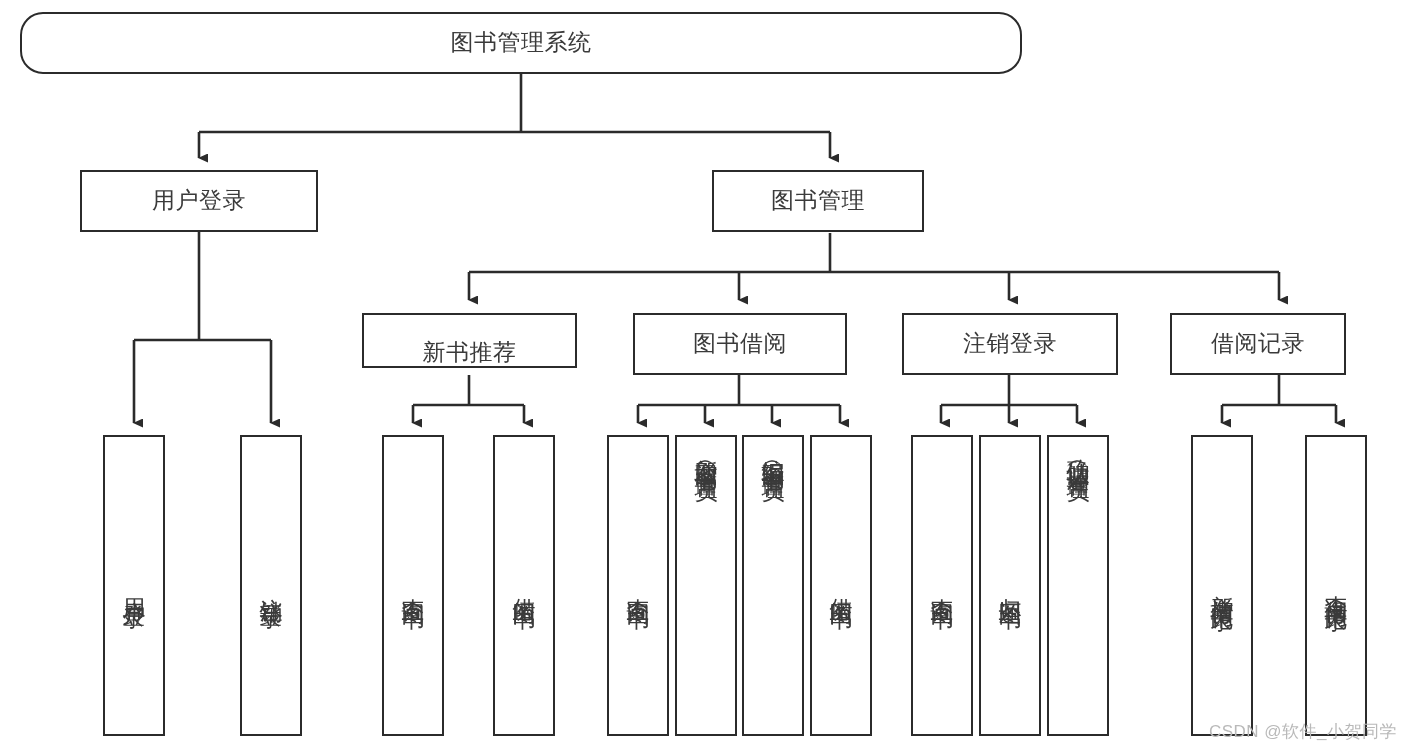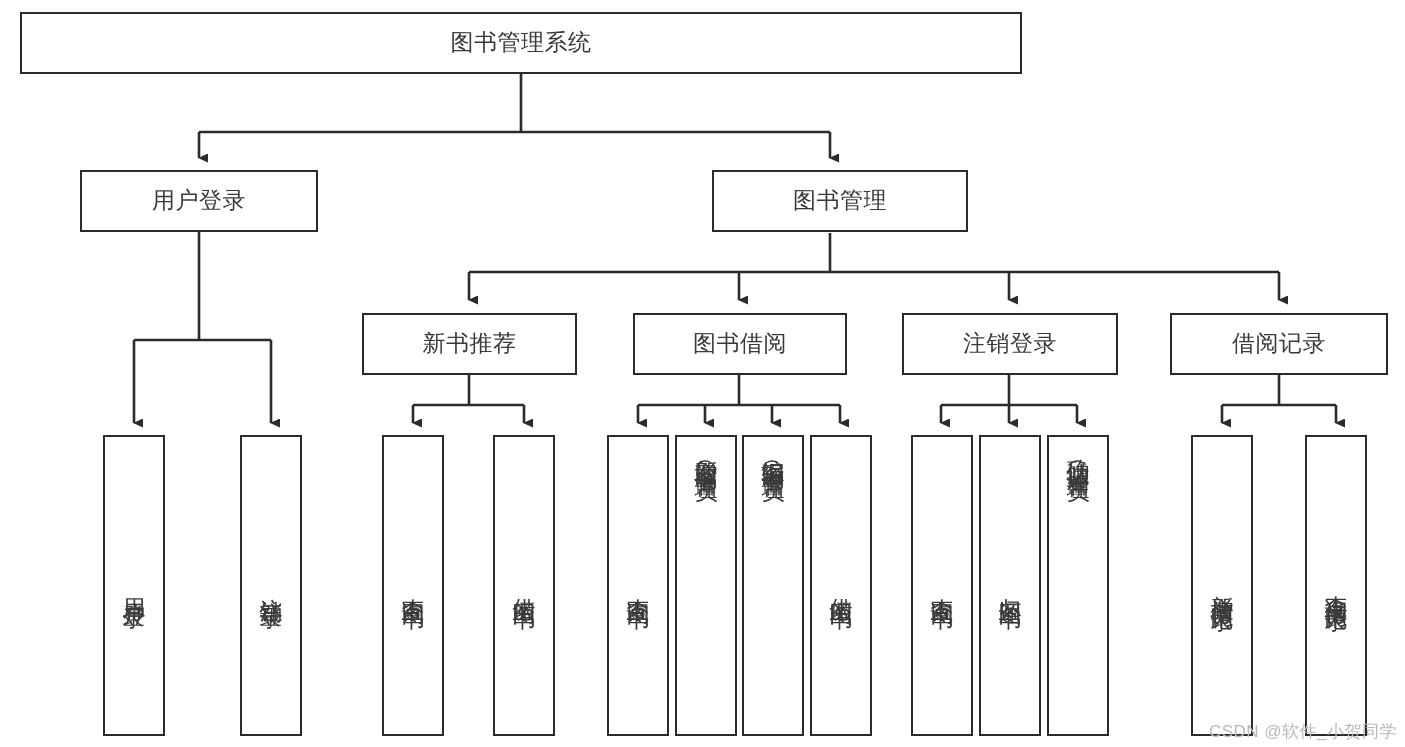--- a/index.html
+++ b/index.html
@@ -132,41 +132,41 @@
       <path d="M1009,405 L1009,423" marker-end="url(#arrowhead)"></path>
       <path d="M1077,405 L1077,423" marker-end="url(#arrowhead)"></path>
 
       <path d="M1279,375 L1279,405"></path>
       <path d="M1222,405 L1336,405"></path>
       <path d="M1222,405 L1222,423" marker-end="url(#arrowhead)"></path>
       <path d="M1336,405 L1336,423" marker-end="url(#arrowhead)"></path>
     </g>
   </svg>
 
-  <div class="node horiz root" style="left:20px; top:12px; width:1002px; height:62px;">
+  <div class="node horiz root" style="left:20px; top:12px; width:1002px; height:62px;border-radius:23px;">
     <span class="node-label">图书管理系统</span>
   </div>
 
   <div class="node horiz" style="left:80px; top:170px; width:238px; height:62px;">
     <span class="node-label">用户登录</span>
   </div>
-  <div class="node horiz" style="left:712px; top:170px; width:256px; height:62px;">
+  <div class="node horiz" style="left:712px; top:170px; width:212px; height:62px;">
     <span class="node-label">图书管理</span>
   </div>
 
-  <div class="node horiz" style="left:362px; top:313px; width:215px; height:62px;">
+  <div class="node horiz" style="left:362px; top:313px; width:215px; height:55px;align-items:flex-end;">
     <span class="node-label">新书推荐</span>
   </div>
   <div class="node horiz" style="left:633px; top:313px; width:214px; height:62px;">
     <span class="node-label">图书借阅</span>
   </div>
   <div class="node horiz" style="left:902px; top:313px; width:216px; height:62px;">
     <span class="node-label">注销登录</span>
   </div>
-  <div class="node horiz" style="left:1170px; top:313px; width:218px; height:62px;">
+  <div class="node horiz" style="left:1170px; top:313px; width:176px; height:62px;">
     <span class="node-label">借阅记录</span>
   </div>
 
   <div class="node vert center" style="left:103px; top:435px; width:62px; height:301px;">
     <span class="node-label">用户登录</span>
   </div>
   <div class="node vert center" style="left:240px; top:435px; width:62px; height:301px;">
     <span class="node-label">注销登录</span>
   </div>
 

